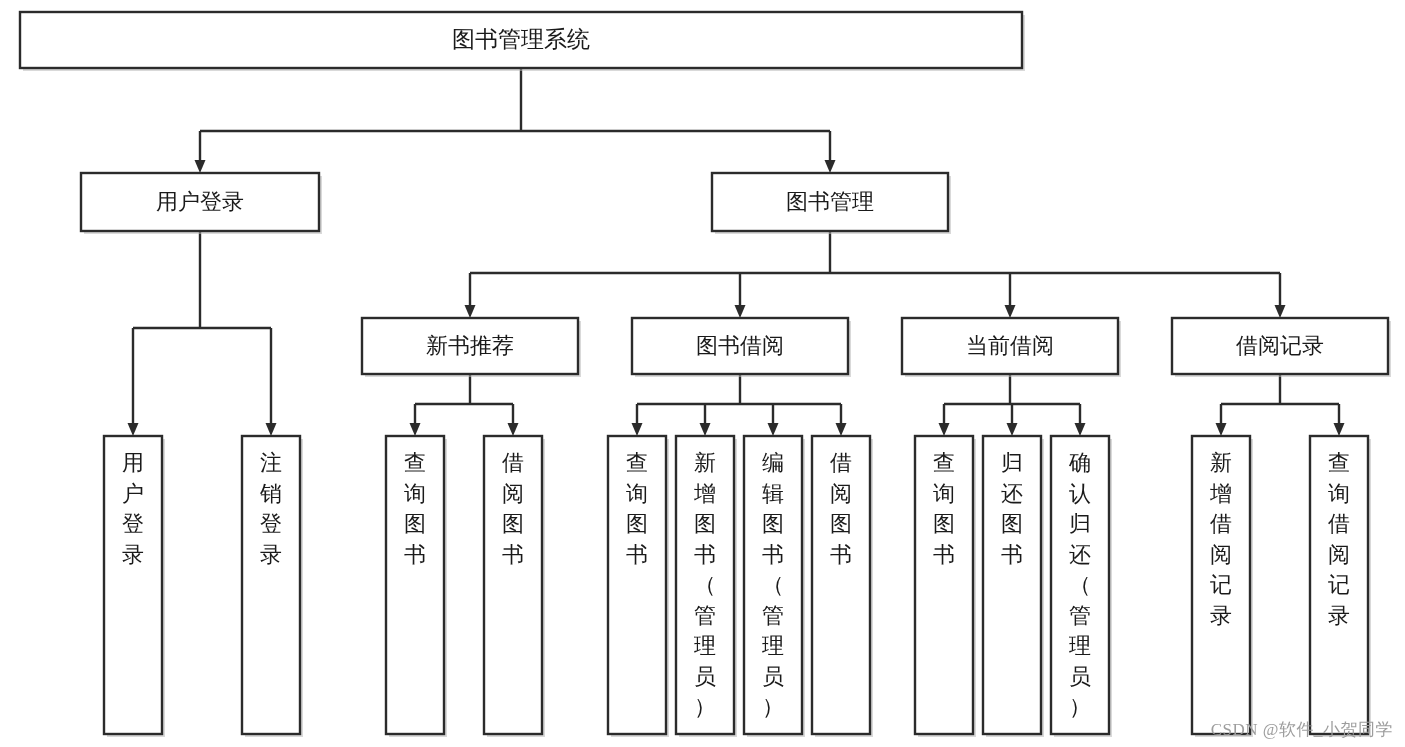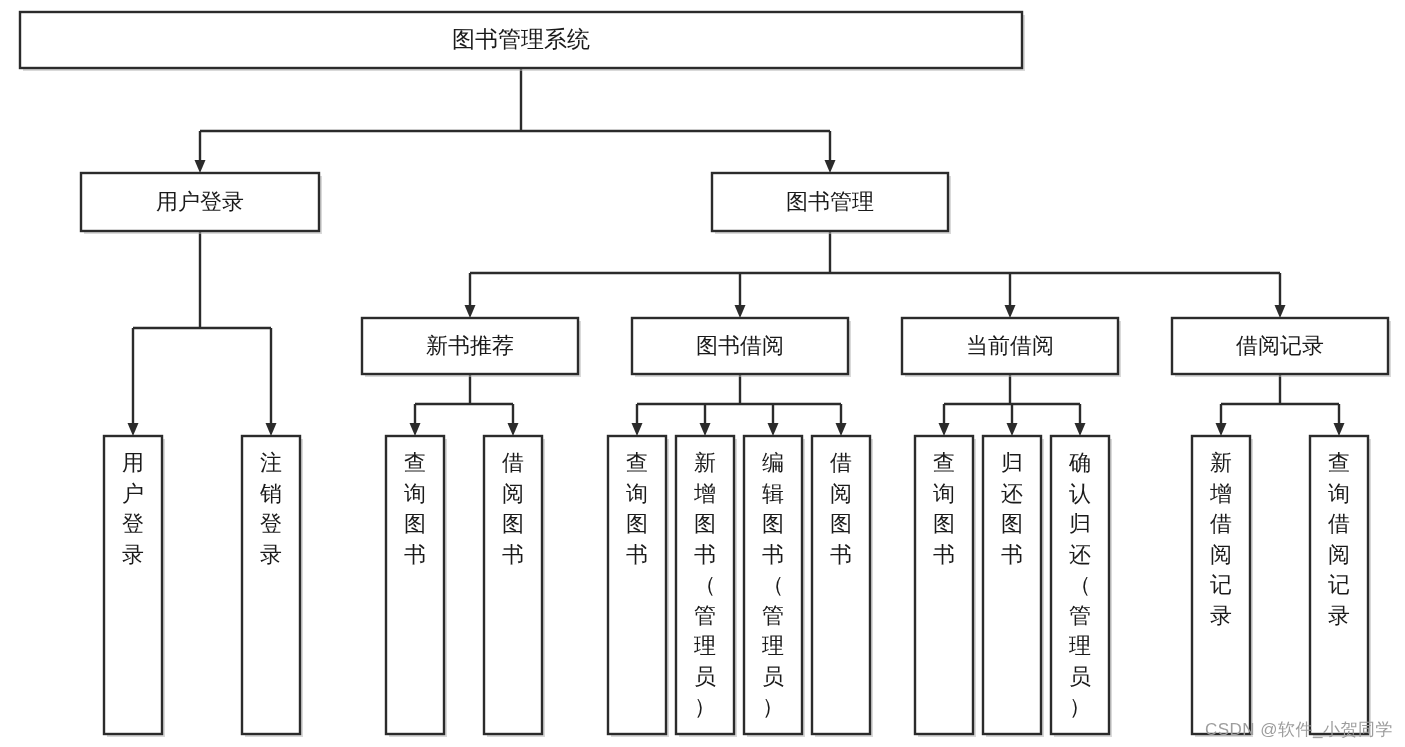--- a/index.html
+++ b/index.html
@@ -61,21 +61,21 @@
     font-family: "Liberation Sans", "DejaVu Sans", sans-serif;
     font-size: 22px;
     fill: #1a1a1a;
     text-anchor: middle;
     white-space: pre;
   }
   .watermark {
     position: absolute;
     right: 12px;
     bottom: 6px;
-    font-family: Liberation Sans, sans-serif;
+    font-family: Liberation Serif, serif;
     font-size: 17px;
     color: #9d9d9d;
     letter-spacing: .5px;
     user-select: none;
     pointer-events: none;
     white-space: nowrap;
   }
 </style>
 </head>
 <body>

